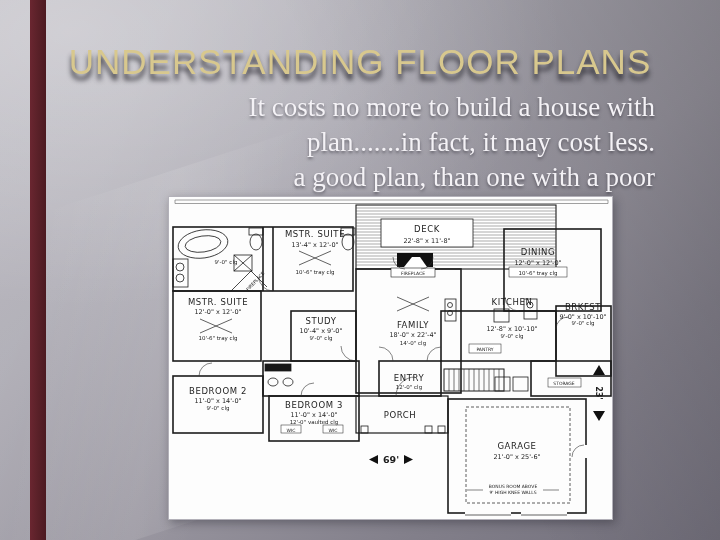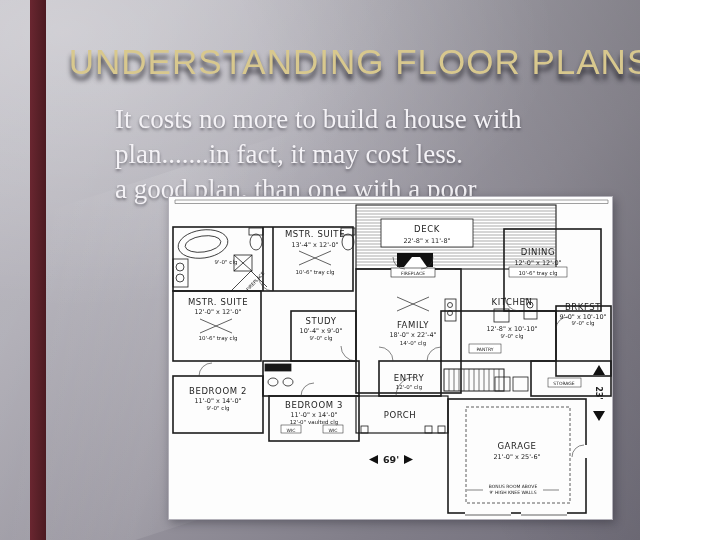--- a/index.html
+++ b/index.html
@@ -1,17 +1,17 @@
 <!DOCTYPE html>
 <html><head>
 <meta charset="utf-8">
 <style>
   html,body{margin:0;padding:0;}
   .slide{
-    position:relative; width:640px; height:540px; overflow:hidden;
+    position:relative; width:720px; height:540px; overflow:hidden;
     font-family:"Liberation Sans", sans-serif;
     background:
       radial-gradient(ellipse 820px 460px at 10% 6%, rgba(255,255,255,0.30), rgba(255,255,255,0) 60%),
       linear-gradient(115deg, rgba(255,255,255,0.12) 18%, rgba(255,255,255,0) 46%),
       linear-gradient(244deg, rgba(0,0,0,0.16) 0%, rgba(0,0,0,0) 45%),
       linear-gradient(142deg, #b7b5bd 0%, #a9a7b0 32%, #97949e 58%, #827f8a 78%, #716e7a 100%);
   }
   .streak{
     position:absolute; left:-140px; top:180px; width:620px; height:340px;
     background:linear-gradient(115deg, rgba(255,255,255,0) 30%, rgba(255,255,255,0.10) 48%, rgba(255,255,255,0) 66%);
@@ -21,21 +21,21 @@
     position:absolute; left:30px; top:0; width:16px; height:540px;
     background:linear-gradient(90deg,#6a2630 0%, #5b2129 45%, #4c1a21 100%);
   }
   .title{
     position:absolute; left:0; top:42px; width:720px; text-align:center;
     font-size:35px; letter-spacing:1px; color:#d8c88e; font-weight:normal;
     text-shadow:0 6px 5px rgba(32,30,38,0.85);
     white-space:nowrap;
   }
   .quote{
-    position:absolute; left:115px; top:102px; width:540px; text-align:left;
+    position:absolute; left:115px; top:90px; width:540px; text-align:right;
     font-family:"Liberation Serif", serif; font-size:27px; line-height:35px;
     color:#f4f2f6; text-shadow:0 2px 3px rgba(40,38,48,0.55);
   }
   .plan-panel{
     position:absolute; left:168px; top:196px; width:445px; height:324px;
     background:#fdfdfd; border:1px solid #b3b1b9; box-sizing:border-box;
     box-shadow:2px 3px 9px rgba(20,20,28,0.35);
   }
   .plan-panel svg{ display:block; }
   svg text{ fill:#1d1d1d; font-family:"DejaVu Sans", sans-serif; }

